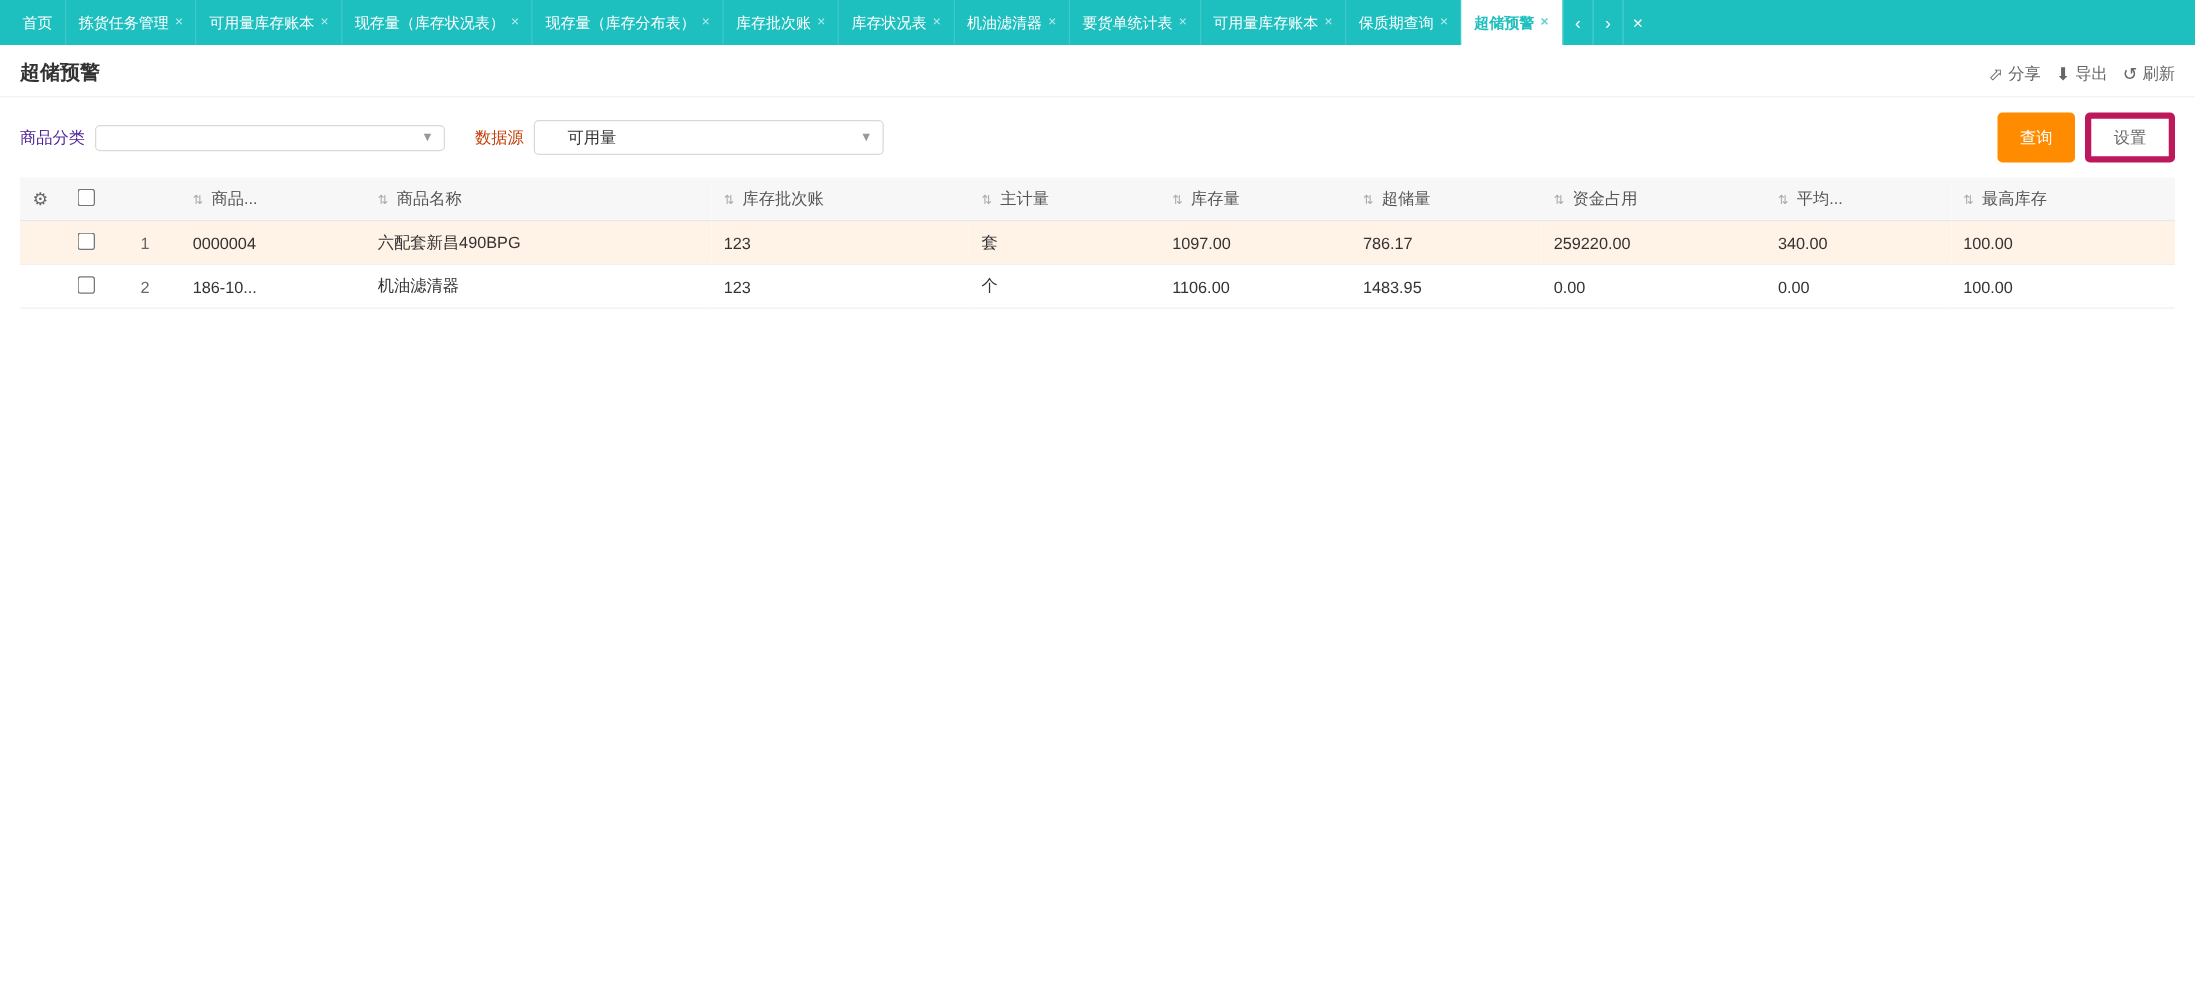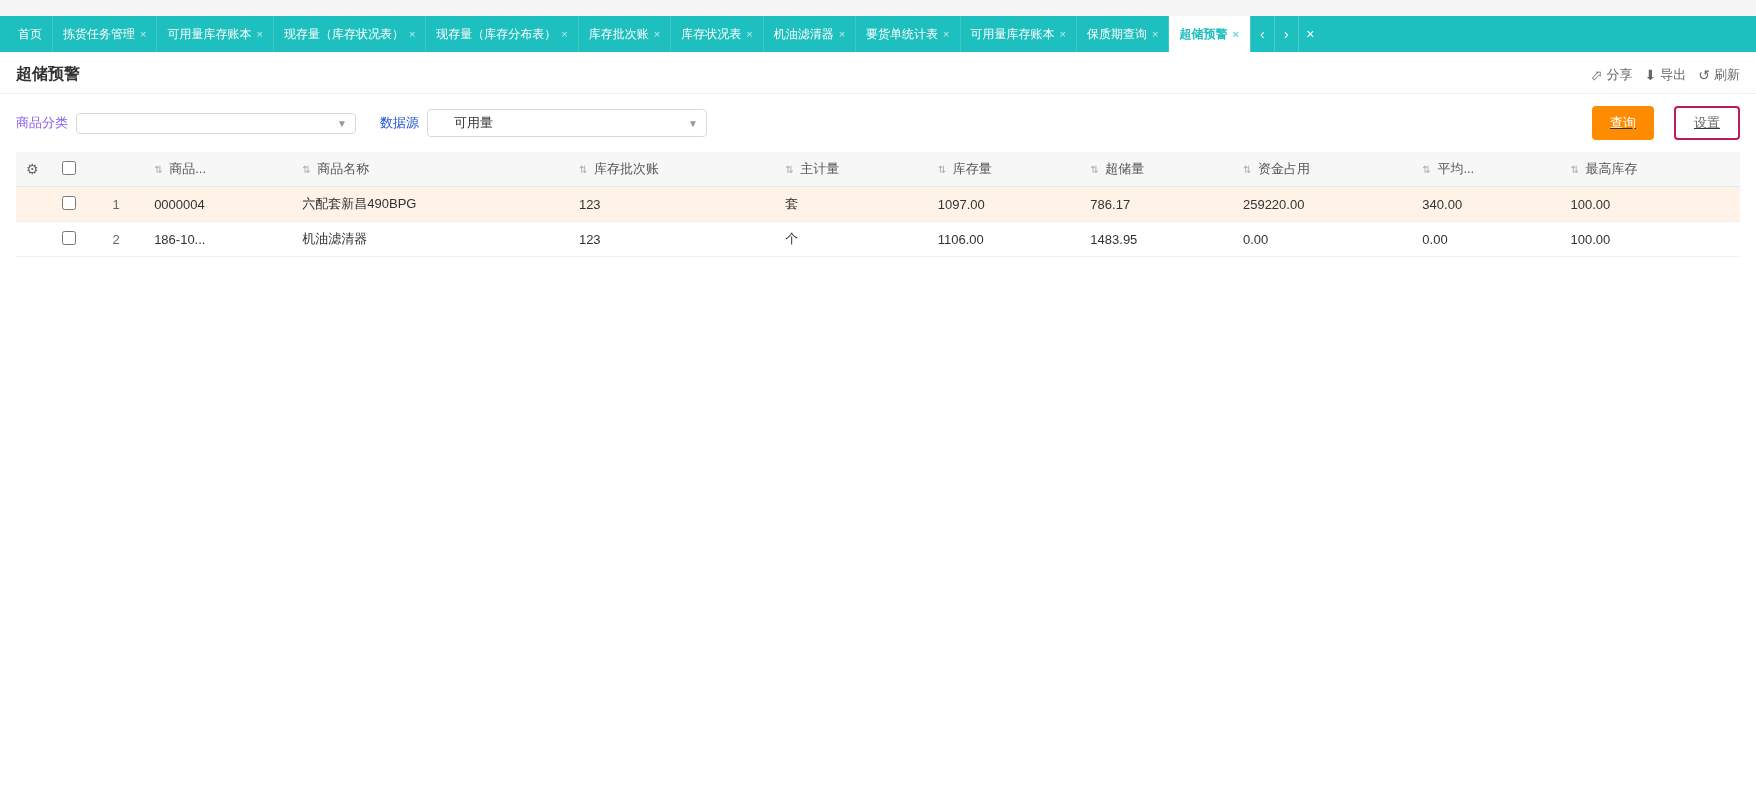--- a/index.html
+++ b/index.html
@@ -6,21 +6,20 @@
     body { font-family: 'Microsoft YaHei', Arial, sans-serif; font-size: 13px; background: #f5f5f5; color: #333; overflow-x: hidden; }
 
     
     .top-nav {
       display: flex;
       align-items: center;
       background: #1ebfbf;
       height: 36px;
       padding: 0 0 0 8px;
       overflow: hidden;
-      margin-top: 16px;
     }
     .nav-item {
       display: flex;
       align-items: center;
       height: 36px;
       padding: 0 10px;
       color: #fff;
       font-size: 12px;
       white-space: nowrap;
       cursor: pointer;
@@ -91,56 +90,55 @@
       padding: 12px 16px;
       gap: 24px;
       background: #fff;
     }
     .filter-group {
       display: flex;
       align-items: center;
       gap: 8px;
     }
     .filter-label {
-      color: #8b5cf6;
+      color: #4c1d95;
       font-size: 13px;
       white-space: nowrap;
     }
     .filter-select {
       display: flex;
       align-items: center;
       border: 1px solid #d9d9d9;
       border-radius: 4px;
       padding: 4px 8px;
       min-width: 200px;
       cursor: pointer;
       background: #fff;
       justify-content: space-between;
     }
     .filter-select-text { color: #999; font-size: 13px; }
     .filter-select-arrow { color: #999; font-size: 10px; margin-left: 8px; }
     .filter-actions {
       display: flex;
-      gap: 20px;
+      gap: 8px;
       margin-left: auto;
-      text-decoration: underline;
     }
     .btn-query {
       background: #ff8c00;
       color: #fff;
       border: none;
       border-radius: 4px;
       padding: 6px 18px;
       cursor: pointer;
       font-size: 13px;
     }
     .btn-settings {
       background: #fff;
       color: #666;
-      border: 2px solid #be185d;
+      border: 5px solid #be185d;
       border-radius: 4px;
       padding: 6px 18px;
       cursor: pointer;
       font-size: 13px;
     }
 
     
     .table-container {
       padding: 0 16px;
     }
@@ -181,21 +179,21 @@
     }
     tr.row-normal {
       background: #fff;
     }
 
     .gear-icon { font-size: 14px; color: #666; cursor: pointer; }
     .checkbox { width: 14px; height: 14px; cursor: pointer; }
 
     
     .datasource-label {
-      color: #1d4ed8;
+      color: #c2410c;
       font-size: 13px;
     }
     .datasource-value {
       color: #333;
       font-size: 13px;
       margin-left: 18px;
     }
   </style>
 </head>
 <body>

